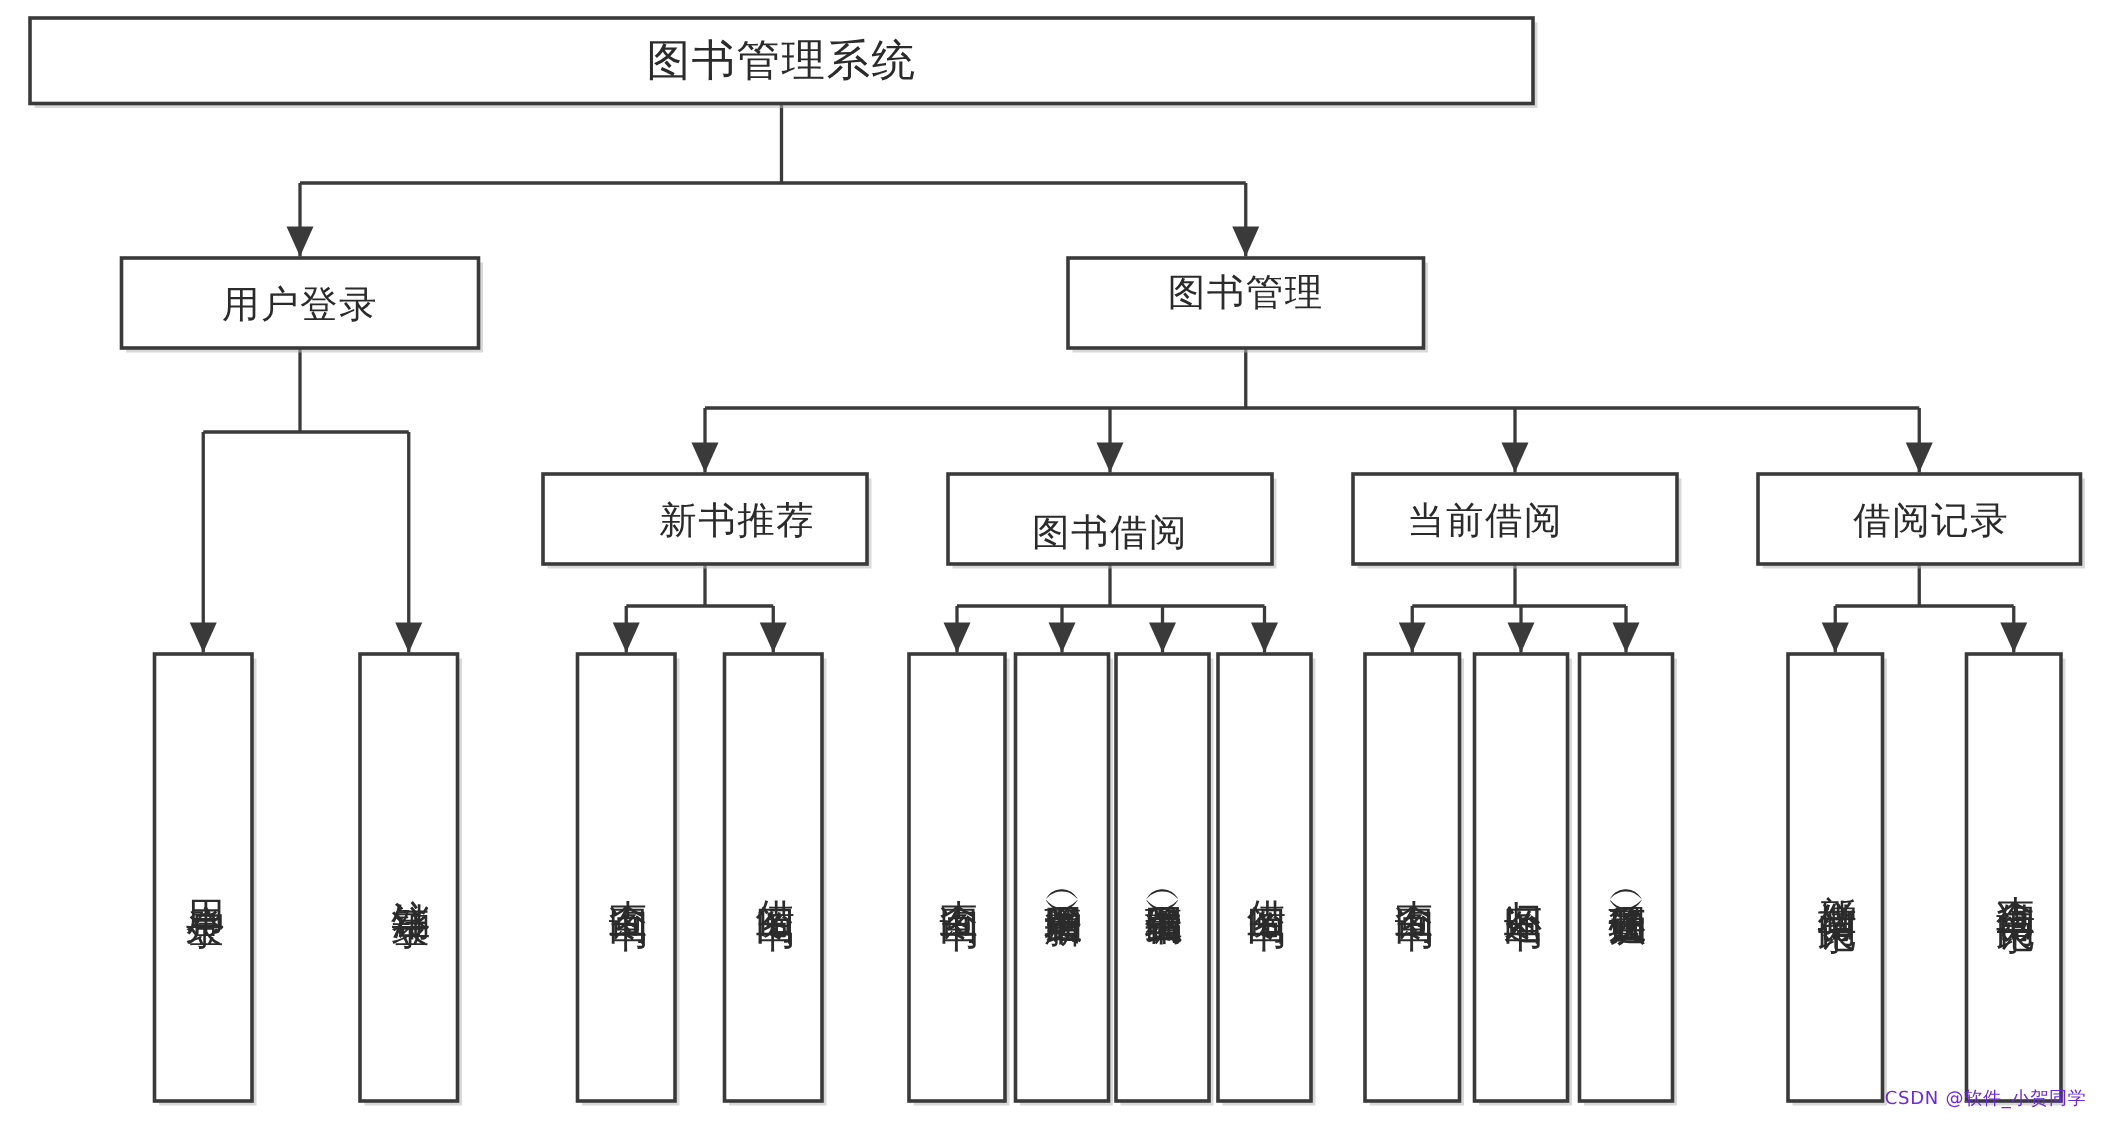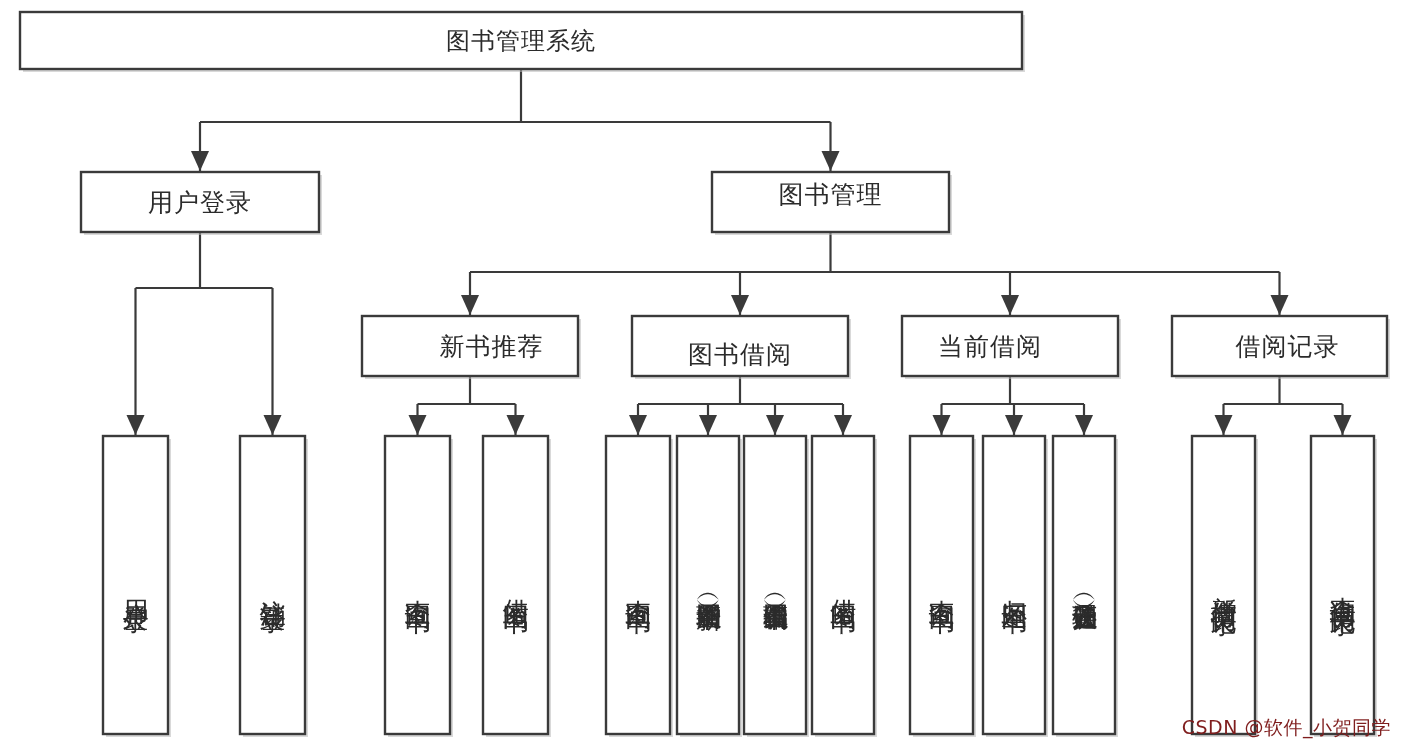--- a/index.html
+++ b/index.html
@@ -43,22 +43,22 @@
   }
   .arrow-head {
     fill: #3a3a3a;
     stroke: none;
   }
   .watermark {
     position: absolute;
     right: 14px;
     bottom: 6px;
     font-family: "DejaVu Sans", "Liberation Sans", sans-serif;
-    font-size: 19px;
-    color: #7f1d1d;
+    font-size: 12px;
+    color: #6d28d9;
     letter-spacing: 0.5px;
     white-space: nowrap;
     pointer-events: none;
   }
   .vtext-box {
     position: absolute;
     display: flex;
     align-items: center;
     justify-content: center;
     pointer-events: none;
@@ -185,21 +185,21 @@
         <rect x="1056" y="439" width="62" height="298" class="node-shadow"></rect>
         <rect x="1053" y="436" width="62" height="298" class="node-rect"></rect>
         <rect x="1195" y="439" width="63" height="298" class="node-shadow"></rect>
         <rect x="1192" y="436" width="63" height="298" class="node-rect"></rect>
         <rect x="1314" y="439" width="63" height="298" class="node-shadow"></rect>
         <rect x="1311" y="436" width="63" height="298" class="node-rect"></rect>
       </g>
   </svg>
   <div id="labels">
       <div class="htext-box" style="left: 20px; top: 12px; width: 1002px; height: 57px;">
-        <span class="htext" style="font-size: 24px;">图书管理系统</span>
+        <span class="htext" style="font-size: 29px;">图书管理系统</span>
       </div>
       <div class="htext-box" style="left: 81px; top: 172px; width: 238px; height: 60px;">
         <span class="htext">用户登录</span>
       </div>
       <div class="htext-box" style="left: 712px; top: 172px; width: 237px; height: 44px;">
         <span class="htext">图书管理</span>
       </div>
       <div class="vtext-box" style="left: 103px; top: 436px; width: 65px; height: 298px;">
         <span class="vtext">用户登录</span>
       </div>

